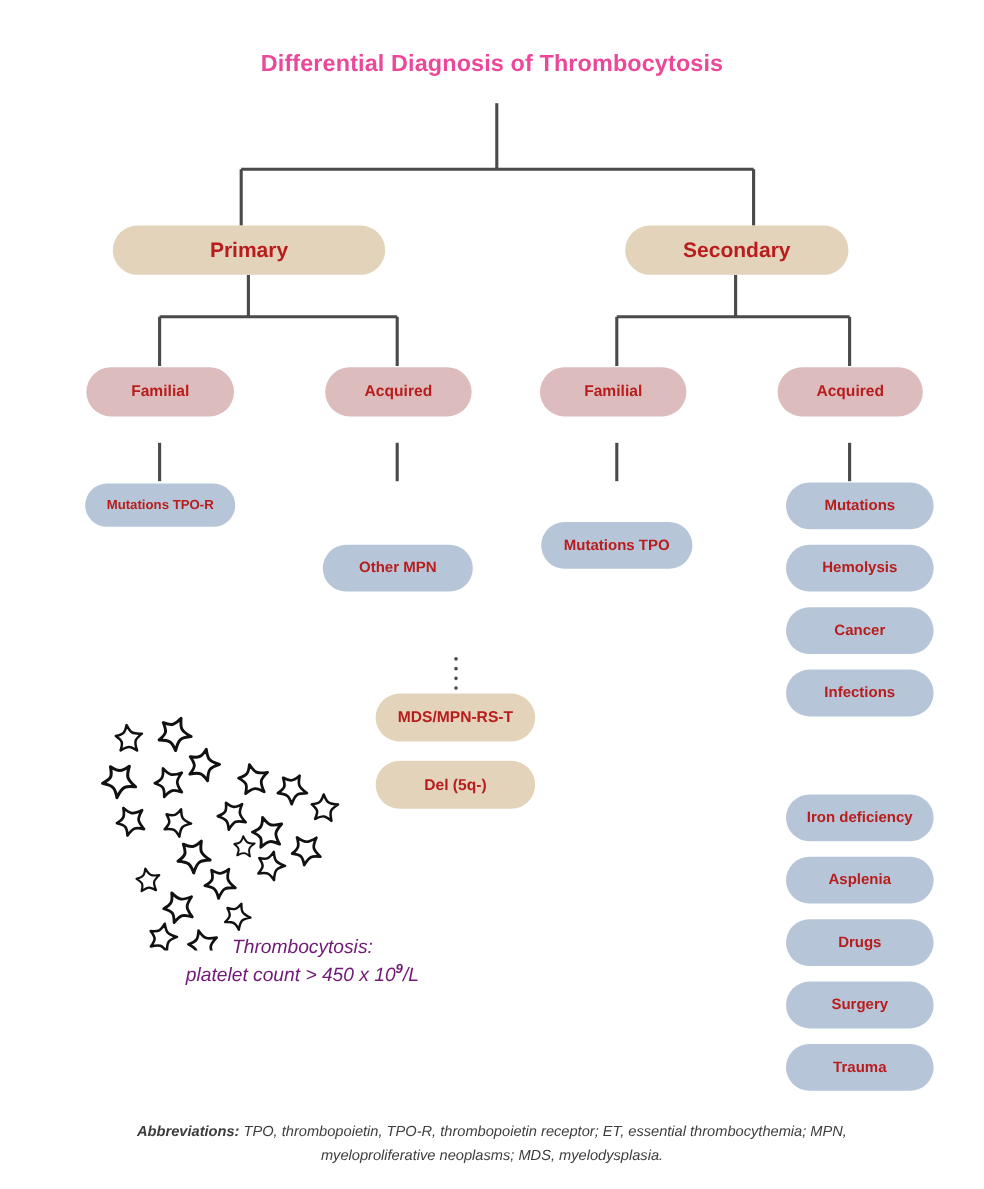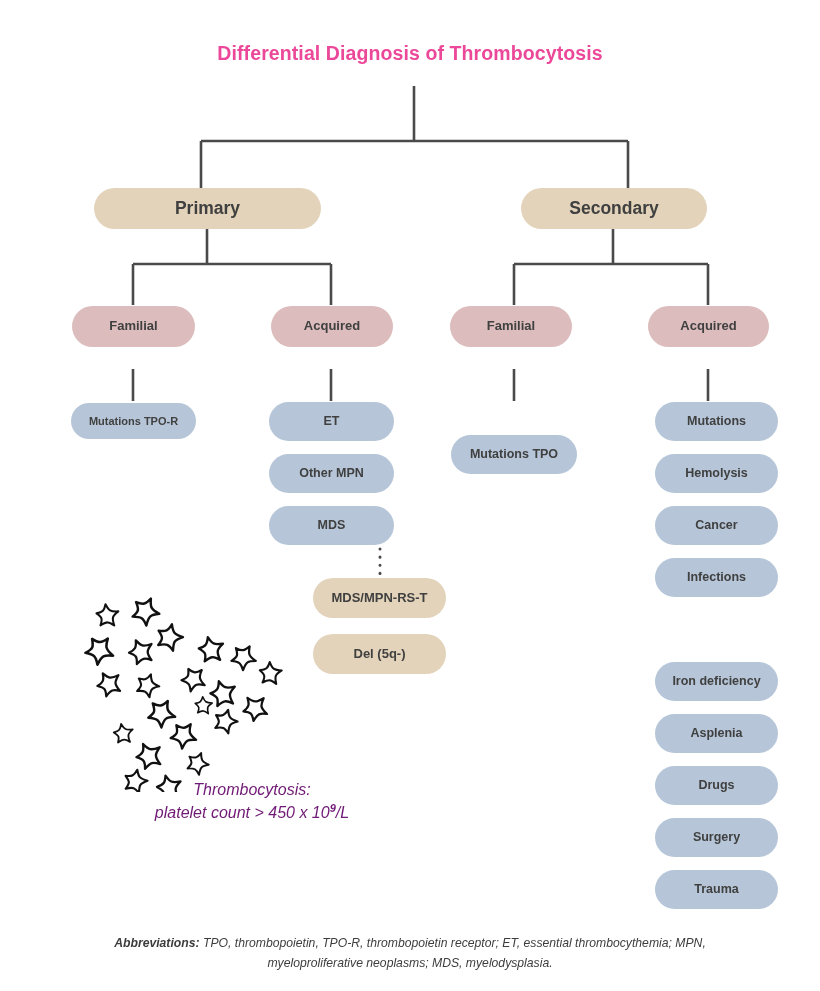--- a/index.html
+++ b/index.html
@@ -44,21 +44,21 @@
 
   
   .pill {
     position: absolute;
     display: flex;
     align-items: center;
     justify-content: center;
     border-radius: 999px;
     box-sizing: border-box;
     line-height: 1.15;
-    color: #404040;
+    color: #b91c1c;
   }
   .pill.tan   { background: #e3d3ba; }
   .pill.pink  { background: #dcbcbc; }
   .pill.blue  { background: #b6c6d8; }
 
   .pill.lvl1 { font-size: 17.5px; font-weight: bold; height: 41px; }
   .pill.lvl2 { font-size: 13px;   font-weight: bold; height: 41px; }
   .pill.leaf { font-size: 12.5px; font-weight: bold; height: 39px; }
   .pill.leaf-sm { font-size: 11px; font-weight: bold; height: 36px; }
   .pill.tan-leaf { font-size: 13px; font-weight: bold; height: 40px; }
@@ -132,23 +132,21 @@
   <div class="pill tan lvl1" style="left:94px; top:188px; width:227px;">Primary</div>
   <div class="pill tan lvl1" style="left:521px; top:188px; width:186px;">Secondary</div>
 
   <div class="pill pink lvl2" style="left:72px; top:306px; width:123px;">Familial</div>
   <div class="pill pink lvl2" style="left:271px; top:306px; width:122px;">Acquired</div>
   <div class="pill pink lvl2" style="left:450px; top:306px; width:122px;">Familial</div>
   <div class="pill pink lvl2" style="left:648px; top:306px; width:121px;">Acquired</div>
 
   <div class="pill blue leaf-sm" style="left:71px; top:403px; width:125px;">Mutations TPO-R</div>
 
-  <div class="pill blue leaf" style="left:269px; top:402px; width:125px;">ET</div>
   <div class="pill blue leaf" style="left:269px; top:454px; width:125px;">Other MPN</div>
-  <div class="pill blue leaf" style="left:269px; top:506px; width:125px;">MDS</div>
 
   <div class="pill tan tan-leaf" style="left:313px; top:578px; width:133px;">MDS/MPN-RS-T</div>
   <div class="pill tan tan-leaf" style="left:313px; top:634px; width:133px;">Del (5q-)</div>
 
   <div class="pill blue leaf" style="left:451px; top:402px; width:126px;margin-top:33px;">Mutations TPO</div>
 
   <div class="pill blue leaf" style="left:655px; top:402px; width:123px;">Mutations</div>
   <div class="pill blue leaf" style="left:655px; top:454px; width:123px;">Hemolysis</div>
   <div class="pill blue leaf" style="left:655px; top:506px; width:123px;">Cancer</div>
   <div class="pill blue leaf" style="left:655px; top:558px; width:123px;">Infections</div>

